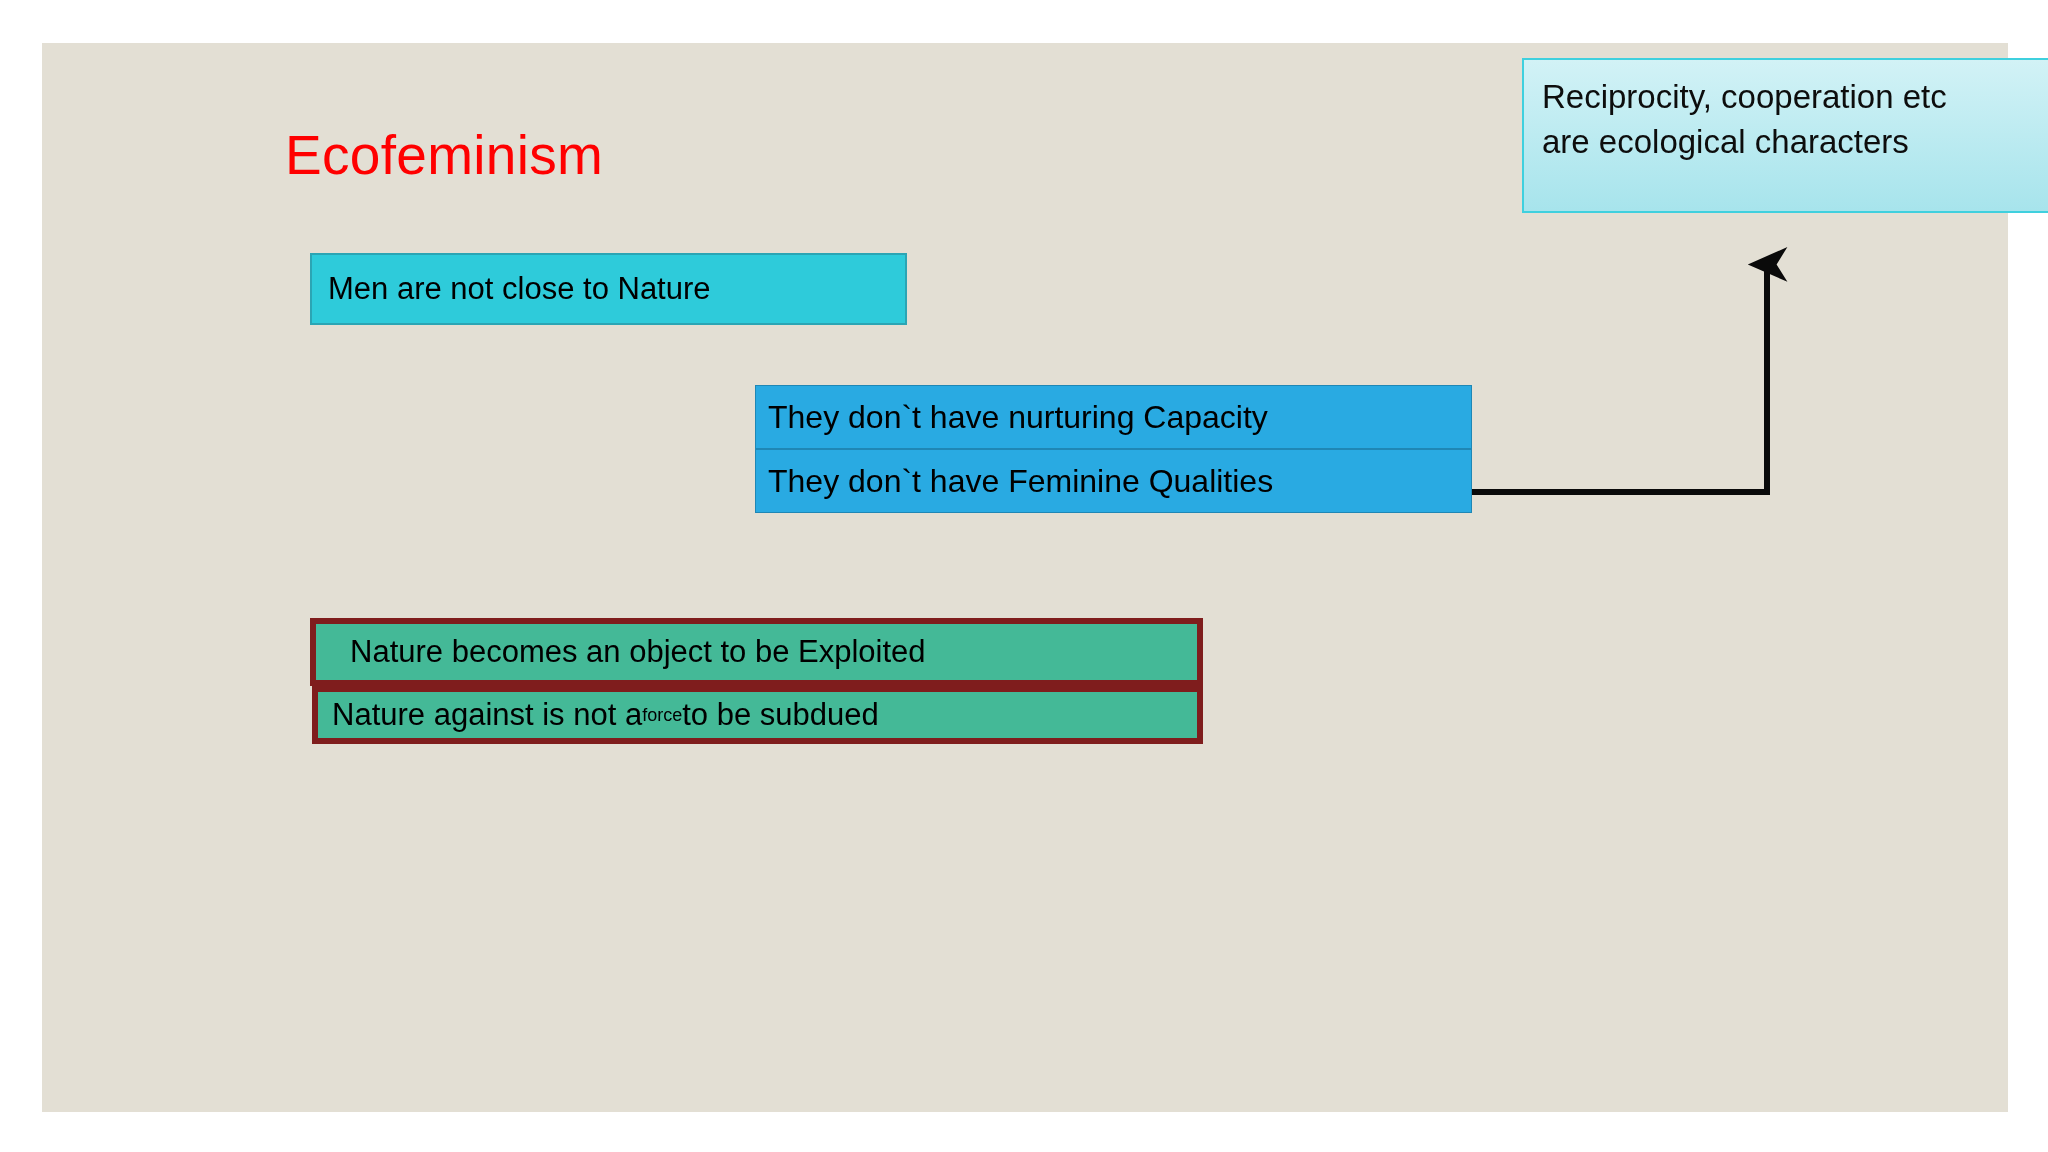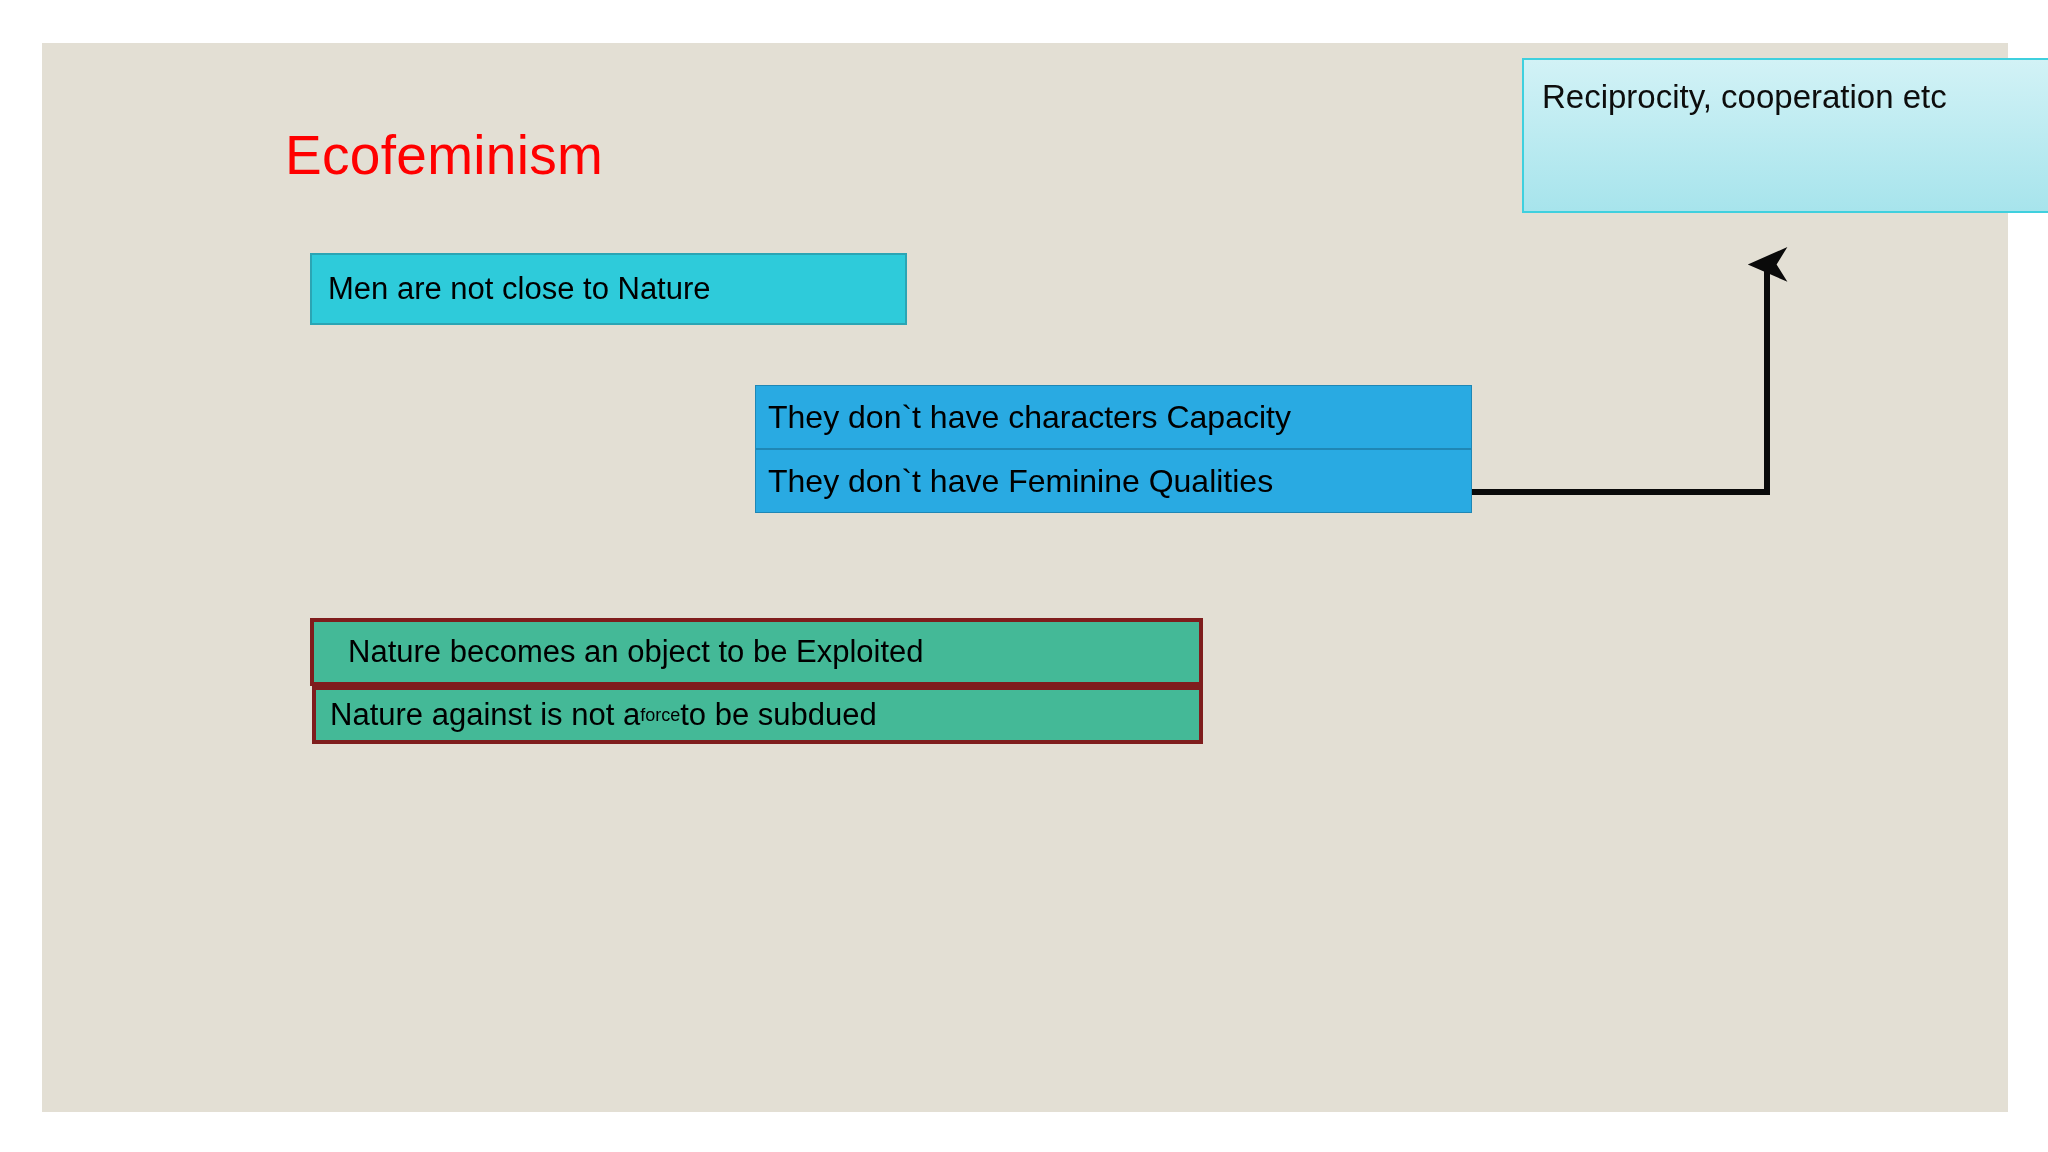--- a/index.html
+++ b/index.html
@@ -113,21 +113,21 @@
   #box-green-group {
     position: absolute;
     left: 268px;
     top: 575px;
     width: 893px;
     height: 126px;
   }
   .green-row {
     position: absolute;
     background: #44b997;
-    border: 4px solid #7f1d1d;
+    border: 6px solid #7f1d1d;
     box-sizing: border-box;
   }
   #green-row-1 {
     left: 0;
     top: 0;
     width: 893px;
     height: 68px;
   }
   #green-row-2 {
     left: 2px;
@@ -198,25 +198,26 @@
 <div id="slide">
 
   <div id="box-men-nature">
     <span class="boxtext">Men are not close to Nature</span>
   </div>
 
   <div id="title">Ecofeminism</div>
 
   <div id="box-reciprocity">
     <div class="line">Reciprocity, cooperation etc</div>
+    <div class="line">are ecological characters</div>
   </div>
 
   <div id="box-blue-group">
     <div class="blue-row" id="blue-row-1">
-      <span class="boxtext">They don`t have characters Capacity</span>
+      <span class="boxtext">They don`t have nurturing Capacity</span>
     </div>
     <div class="blue-row" id="blue-row-2">
       <span class="boxtext">They don`t have Feminine Qualities</span>
     </div>
   </div>
 
   <div id="box-green-group">
     <div class="green-row" id="green-row-1">
       <span class="boxtext">Nature becomes an object to be Exploited</span>
     </div>

